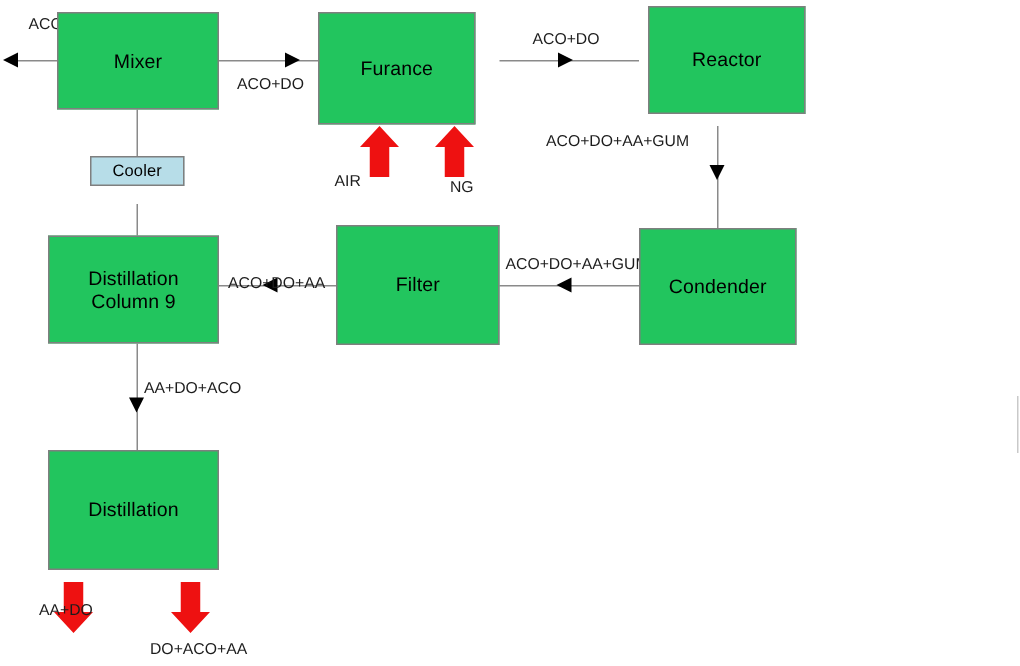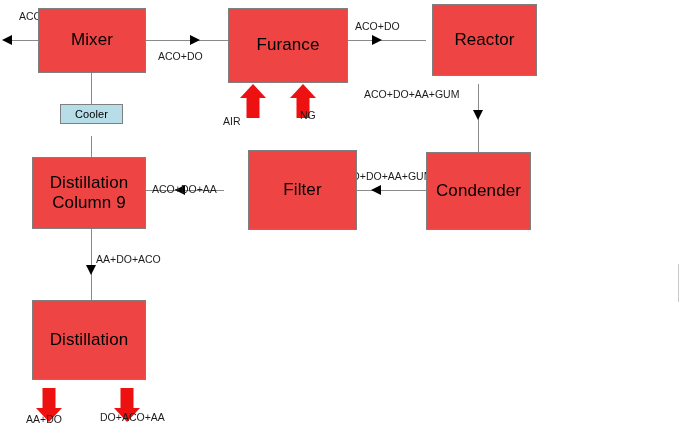--- a/index.html
+++ b/index.html
@@ -6,28 +6,28 @@
   html,body{margin:0;padding:0;background:#ffffff;}
   body{width:680px;height:444px;overflow:hidden;
        font-family:"Liberation Sans","DejaVu Sans",sans-serif;
        -webkit-font-smoothing:antialiased;}
   #canvas{position:relative;width:680px;height:444px;background:#ffffff;}
 
   
   .unit{
     position:absolute;
     box-sizing:border-box;
-    background:#ef4444;
+    background:#22c55e;
     border:1px solid #7f7f7f;
     display:flex;
     align-items:center;
     justify-content:center;
     text-align:center;
     color:#000000;
-    font-size:17px;
+    font-size:13px;
     line-height:1.18;
     letter-spacing:.1px;
   }
   .unit.small{
     background:#B7DDE8;
     font-size:11px;
   }
 
   
   .hline{position:absolute;height:0;border-top:1px solid #8a8a8a;}
@@ -63,41 +63,41 @@
   <div class="lab" style="left:158px;top:50px;">ACO+DO</div>
 
   <div class="hline" style="left:333px;top:40px;width:93px;"></div>
   <div class="ah right" style="left:372px;top:35px;"></div>
   <div class="lab" style="left:355px;top:20px;">ACO+DO</div>
 
   <div class="unit" style="left:38px;top:8px;width:108px;height:65px;">
     <span>Mixer</span>
   </div>
 
-  <div class="unit" style="left:228px;top:8px;width:120px;height:75px;">
+  <div class="unit" style="left:212px;top:8px;width:105px;height:75px;">
     <span>Furance</span>
   </div>
 
   <div class="unit" style="left:432px;top:4px;width:105px;height:72px;">
     <span>Reactor</span>
   </div>
 
   <div class="red" style="left:240px;top:84px;">
     <svg viewBox="0 0 26 34" preserveAspectRatio="none" aria-hidden="true">
       <polygon points="13,0 26,14 19.5,14 19.5,34 6.5,34 6.5,14 0,14" fill="#EE1111"></polygon>
     </svg>
   </div>
   <div class="lab" style="left:223px;top:115px;">AIR</div>
 
   <div class="red" style="left:290px;top:84px;">
     <svg viewBox="0 0 26 34" preserveAspectRatio="none" aria-hidden="true">
       <polygon points="13,0 26,14 19.5,14 19.5,34 6.5,34 6.5,14 0,14" fill="#EE1111"></polygon>
     </svg>
   </div>
-  <div class="lab" style="left:300px;top:109px;">NG</div>
+  <div class="lab" style="left:300px;top:119px;">NG</div>
 
   <div class="vline" style="left:91px;top:73px;height:31px;"></div>
 
   <div class="unit small" style="left:60px;top:104px;width:63px;height:20px;">
     <span>Cooler</span>
   </div>
 
   <div class="vline" style="left:91px;top:136px;height:21px;"></div>
 
   <div class="vline" style="left:478px;top:84px;height:70px;"></div>
@@ -112,21 +112,21 @@
   <div class="ah left" style="left:175px;top:185px;"></div>
   <div class="lab" style="left:152px;top:183px;">ACO+DO+AA</div>
 
   <div class="unit" style="left:32px;top:157px;width:114px;height:72px;">
     <span>
       <span>Distillation</span><br>
       <span>Column 9</span>
     </span>
   </div>
 
-  <div class="unit" style="left:224px;top:150px;width:109px;height:80px;margin-left:24px;">
+  <div class="unit" style="left:224px;top:150px;width:109px;height:80px;">
     <span>Filter</span>
   </div>
 
   <div class="unit" style="left:426px;top:152px;width:105px;height:78px;">
     <span>Condender</span>
   </div>
 
   <div class="vline" style="left:91px;top:229px;height:71px;"></div>
   <div class="ah down" style="left:86px;top:265px;"></div>
   <div class="lab" style="left:96px;top:253px;">AA+DO+ACO</div>
@@ -135,24 +135,24 @@
     <span>
       <span>Distillation</span><br>
     </span>
   </div>
 
   <div class="red" style="left:36px;top:388px;">
     <svg viewBox="0 0 26 34" preserveAspectRatio="none" aria-hidden="true">
       <polygon points="13,34 0,20 6.5,20 6.5,0 19.5,0 19.5,20 26,20" fill="#EE1111"></polygon>
     </svg>
   </div>
-  <div class="lab" style="left:26px;top:401px;margin-top:12px;">AA+DO</div>
+  <div class="lab" style="left:26px;top:401px;">AA+DO</div>
 
   <div class="red" style="left:114px;top:388px;">
     <svg viewBox="0 0 26 34" preserveAspectRatio="none" aria-hidden="true">
       <polygon points="13,34 0,20 6.5,20 6.5,0 19.5,0 19.5,20 26,20" fill="#EE1111"></polygon>
     </svg>
   </div>
-  <div class="lab" style="left:100px;top:411px;">DO+ACO+AA</div>
+  <div class="lab" style="left:100px;top:427px;">DO+ACO+AA</div>
 
   <div class="edge-rule" style="left:678px;top:264px;height:38px;"></div>
 
 </div>
 
 </body></html>

